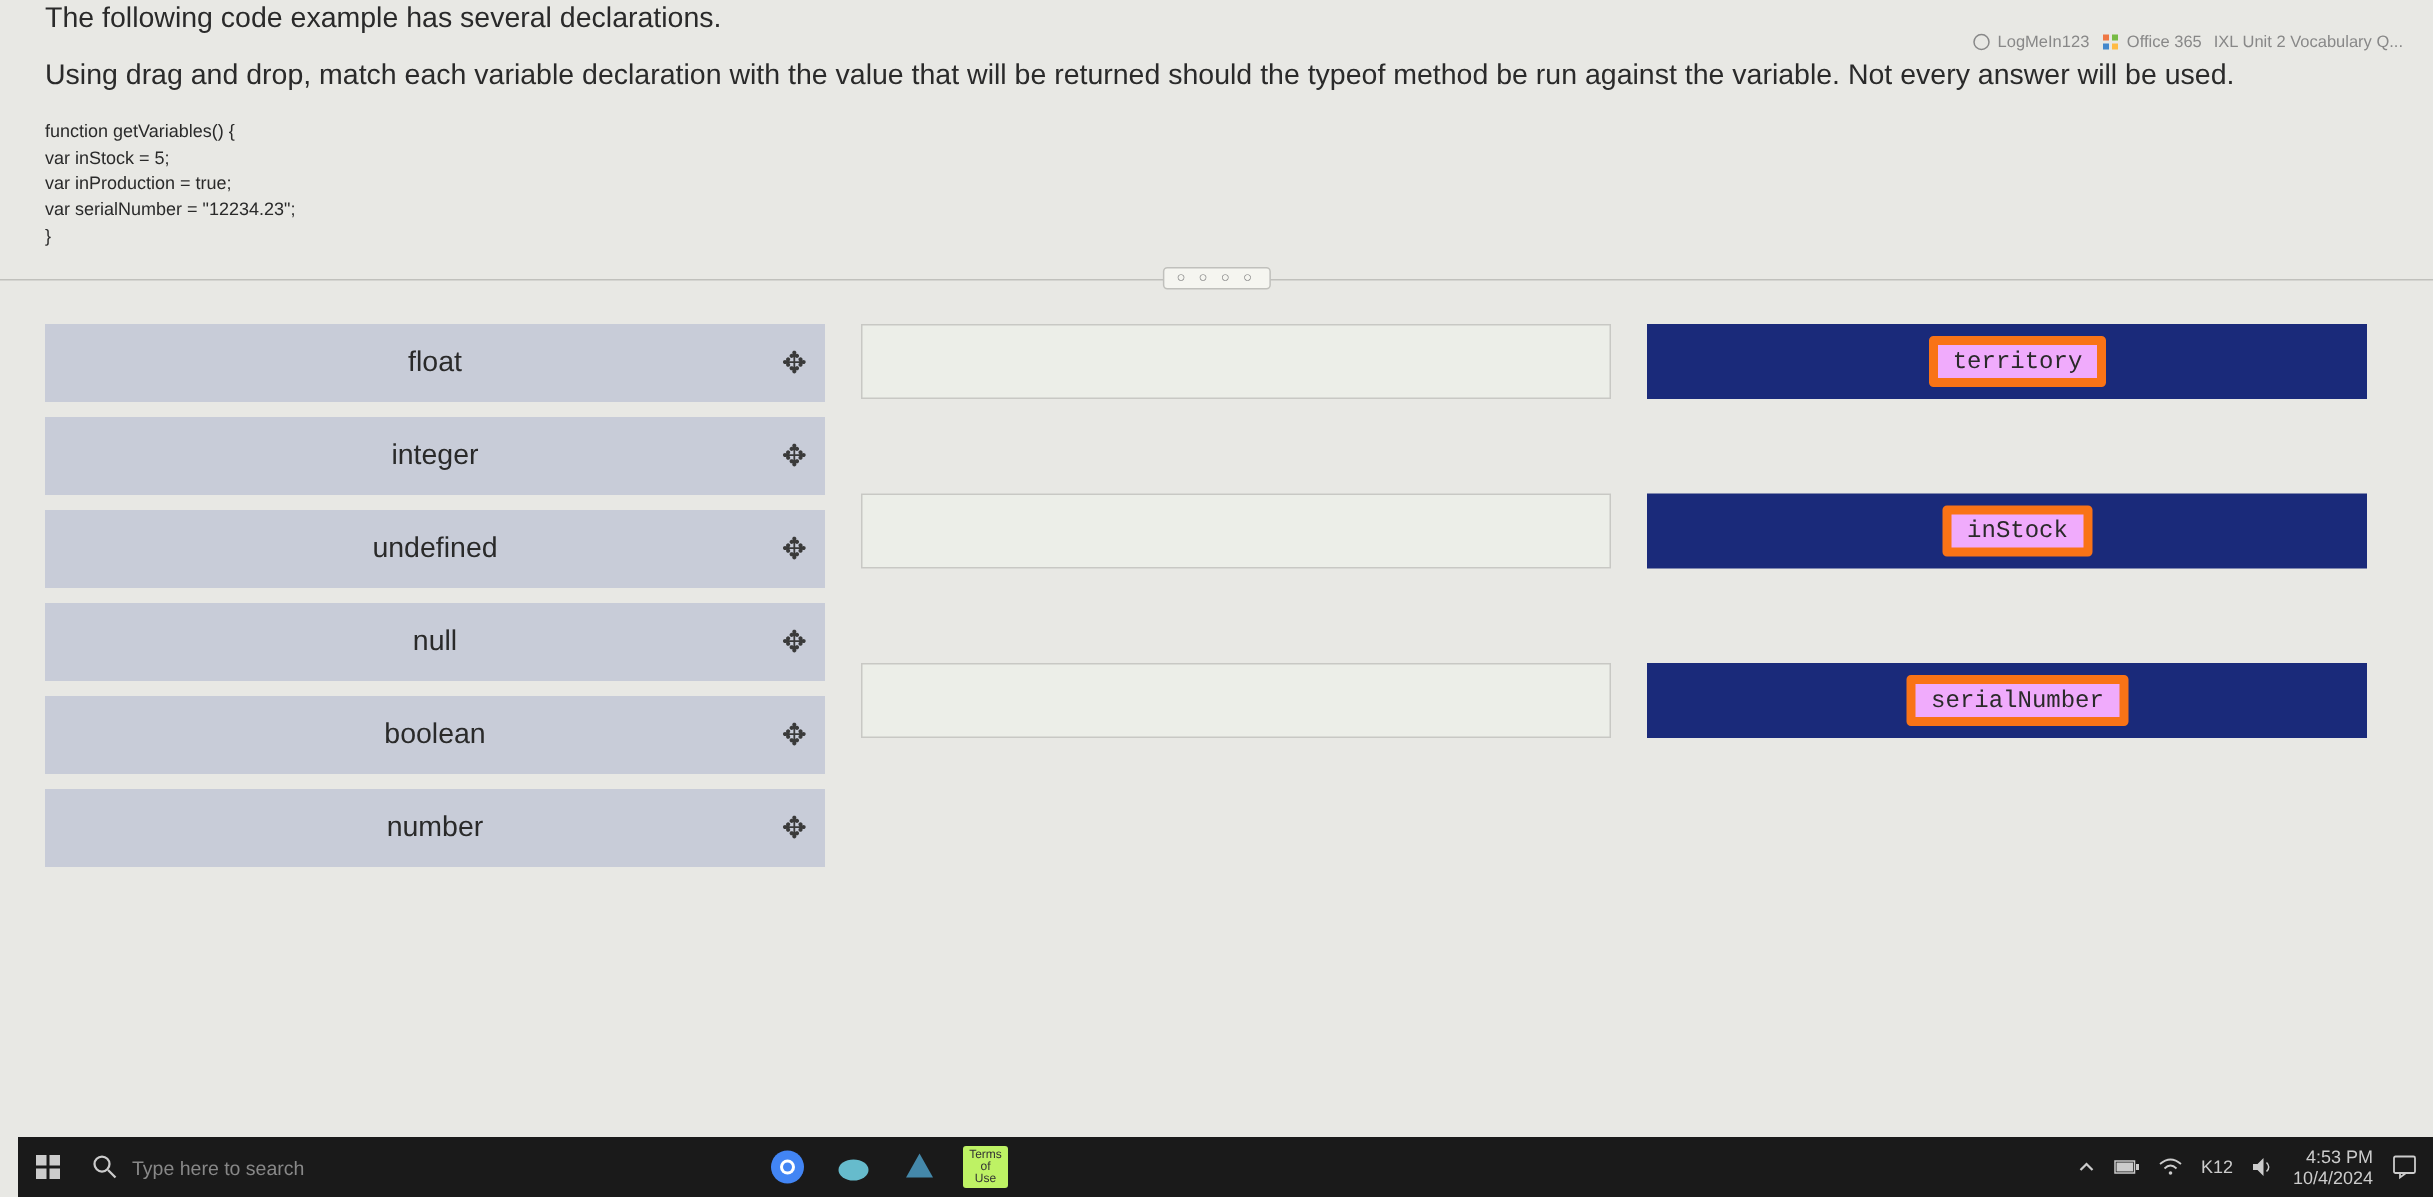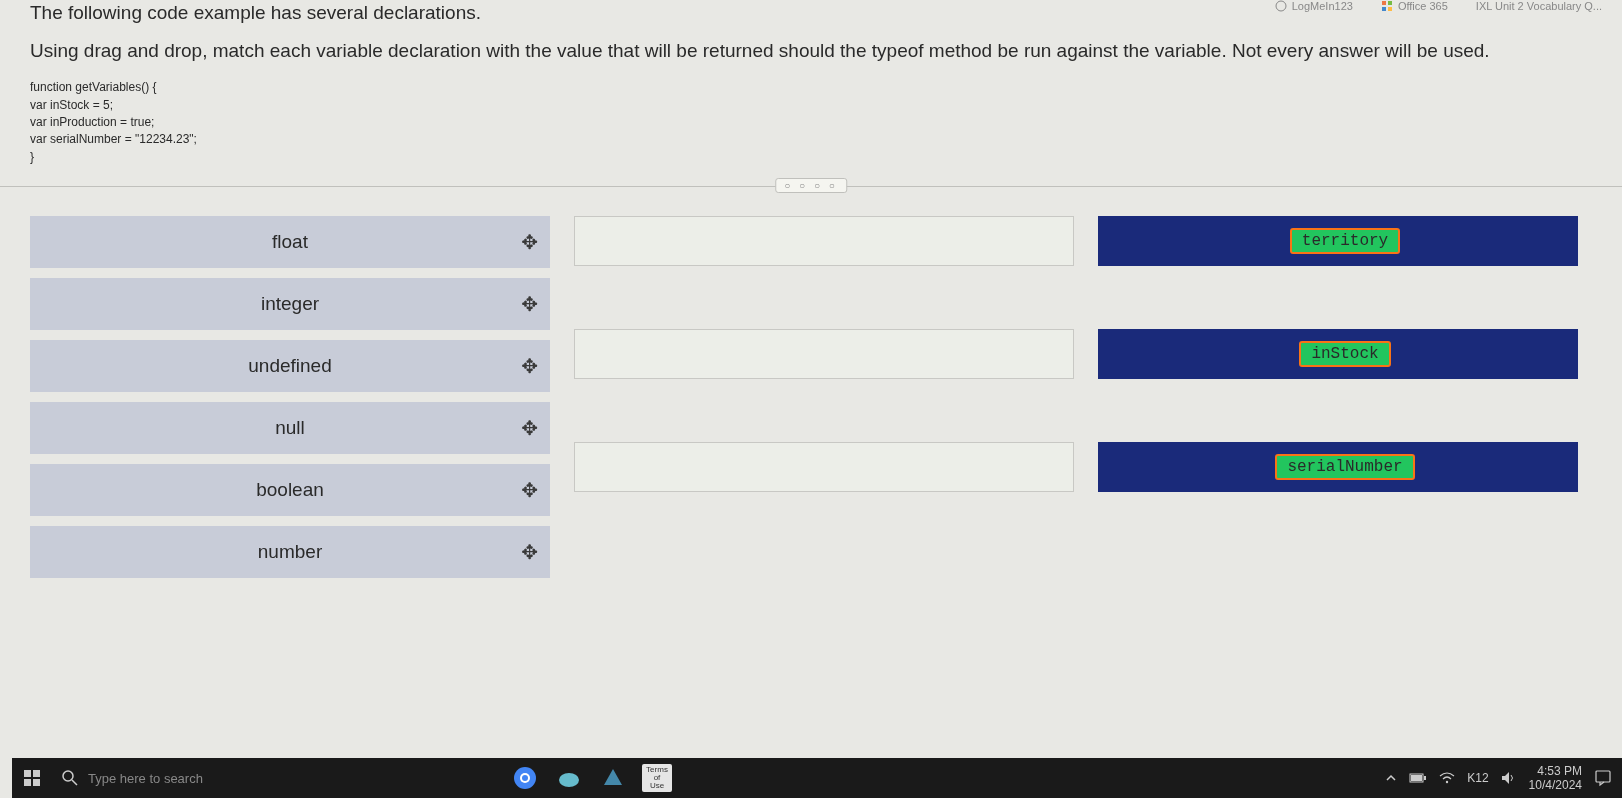--- a/index.html
+++ b/index.html
@@ -6,26 +6,26 @@
 body {
   font-family: "Segoe UI", Arial, sans-serif;
   background: #e8e8e4;
   width: 1622px;
   height: 798px;
   overflow: hidden;
   position: relative;
 }
 .top-bookmarks {
   position: absolute;
-  top: 0;
+  top: 16px;
   right: 0;
   height: 18px;
   display: flex;
-  gap: 28px;
-  align-items: flex-start;
+  gap: 8px;
+  align-items: flex-end;
   padding: 0 20px;
   font-size: 11px;
   color: #888;
 }
 .bookmark-item { display: flex; align-items: center; gap: 5px; }
 .bm-icon { width: 12px; height: 12px; display: inline-block; }
 .content-area {
   padding: 0 30px;
   color: #2a2a2a;
 }
@@ -84,26 +84,26 @@
 }
 .right-col { width: 480px; display: flex; flex-direction: column; gap: 63px; }
 .target-item {
   background: #1a2a7a;
   height: 50px;
   display: flex;
   align-items: center;
   justify-content: center;
 }
 .target-badge {
-  background: #22c55e;
+  background: #f0abfc;
   color: #2a2a2a;
   font-family: "Courier New", monospace;
   font-size: 16px;
   padding: 2px 10px;
-  border: 2px solid #f97316;
+  border: 6px solid #f97316;
   border-radius: 3px;
   margin-left: 14px;
 }
 .taskbar {
   position: absolute;
   bottom: 0;
   left: 12px;
   right: 0;
   height: 40px;
   background: #1a1a1a;
@@ -136,21 +136,21 @@
   display: flex;
   align-items: center;
   gap: 12px;
   padding-right: 10px;
   font-size: 12px;
 }
 .tray-icon { display: inline-flex; align-items: center; }
 .clock { text-align: right; line-height: 1.2; }
 .notif-icon { width: 18px; height: 18px; }
 .terms-badge {
-  background: #e5e5e5;
+  background: #bef264;
   color: #333;
   font-size: 8px;
   line-height: 1;
   padding: 2px 4px;
   border-radius: 2px;
   text-align: center;
 }
 </style>
 </head>
 <body>

